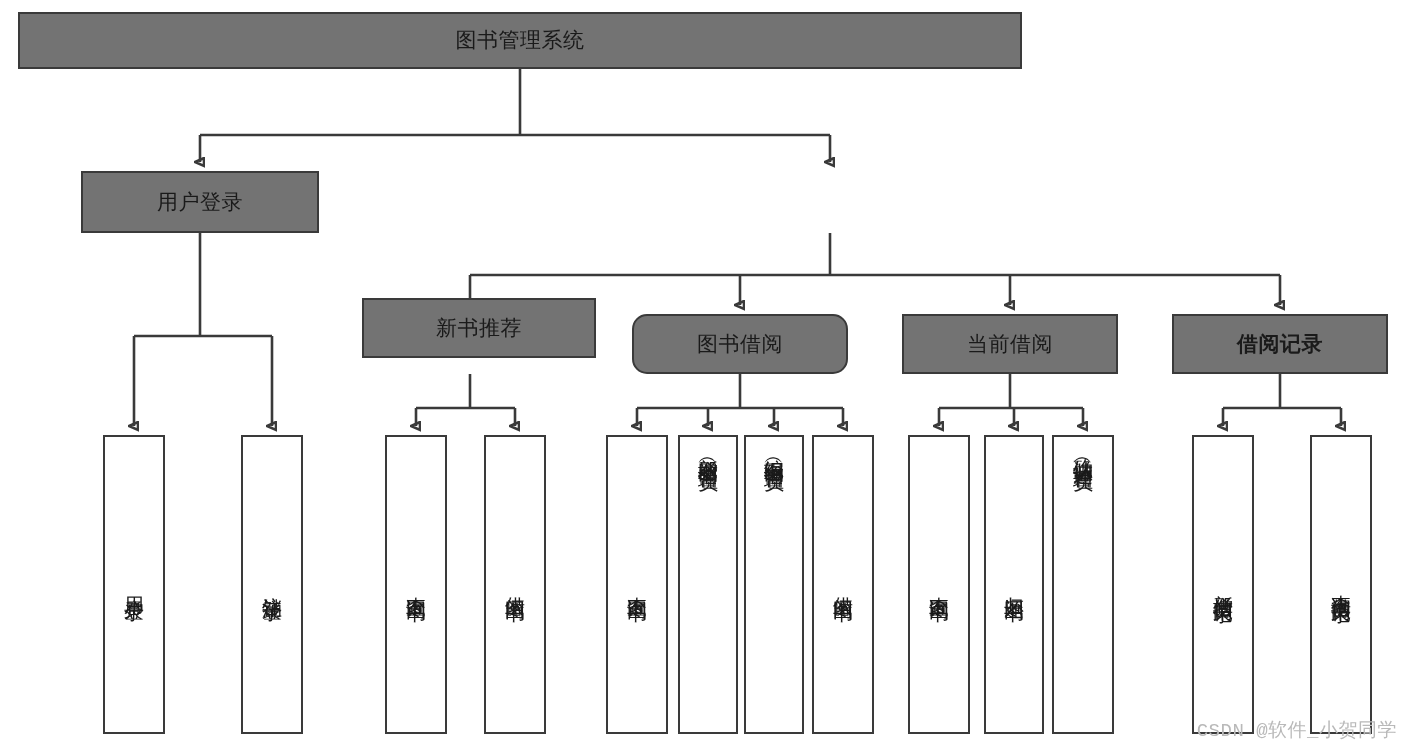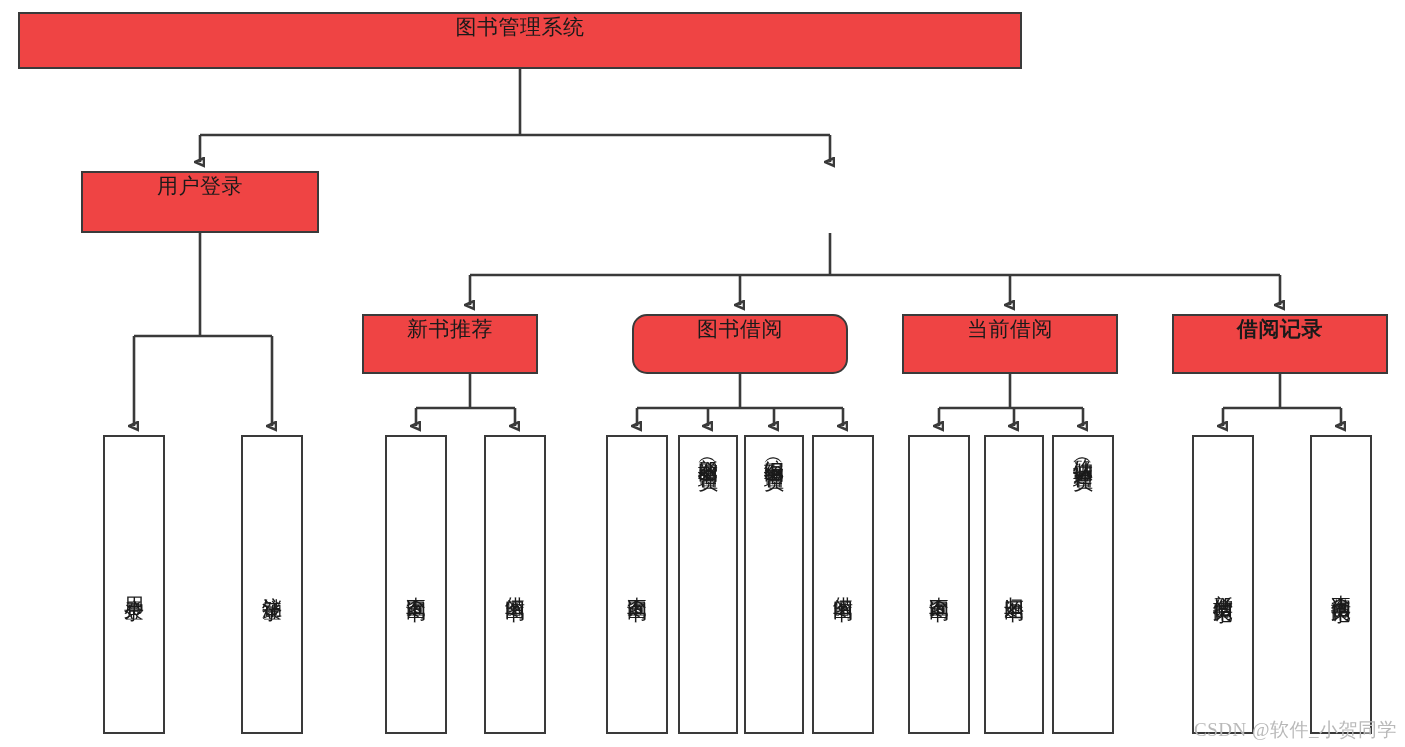--- a/index.html
+++ b/index.html
@@ -17,24 +17,24 @@
   #diagram-root {
     position: absolute;
     left: 0;
     top: 0;
     width: 1405px;
     height: 747px;
   }
   .node-box {
     position: absolute;
     box-sizing: border-box;
-    background: #ef4444;
+    background: #737373;
     border: 2px solid #3a3a3a;
     display: flex;
-    align-items: flex-start;
+    align-items: center;
     justify-content: center;
   }
   .node-label {
     color: #1a1a1a;
     font-size: 21px;
     line-height: 1.25;
     letter-spacing: 0.5px;
     white-space: nowrap;
     text-align: center;
   }
@@ -74,21 +74,21 @@
     stroke: #3a3a3a;
     stroke-width: 2.6;
     fill: none;
   }
   .watermark {
     position: absolute;
     right: 8px;
     bottom: 4px;
     font-size: 19px;
     color: #b9b9b9;
-    font-family: Liberation Serif, serif;
+    font-family: Liberation Mono, monospace;
     white-space: nowrap;
     letter-spacing: 0.5px;
     margin-top: 10px;
   }
 </style>
 </head>
 <body>
 
 <div id="diagram-root">
 
@@ -141,21 +141,21 @@
   </svg>
 
   <div class="node-box" id="node-root" style="left:18px; top:12px; width:1004px; height:57px;">
     <span class="node-label">图书管理系统</span>
   </div>
 
   <div class="node-box" style="left:81px; top:171px; width:238px; height:62px;">
     <span class="node-label">用户登录</span>
   </div>
 
-  <div class="node-box" style="left:362px; top:314px; width:176px; height:60px;">
+  <div class="node-box" style="left:362px; top:298px; width:234px; height:60px;">
     <span class="node-label">新书推荐</span>
   </div>
   <div class="node-box" style="left:632px; top:314px; width:216px; height:60px;border-radius:15px;">
     <span class="node-label">图书借阅</span>
   </div>
   <div class="node-box" style="left:902px; top:314px; width:216px; height:60px;">
     <span class="node-label">当前借阅</span>
   </div>
   <div class="node-box" style="left:1172px; top:314px; width:216px; height:60px;font-weight:bold;">
     <span class="node-label">借阅记录</span>

